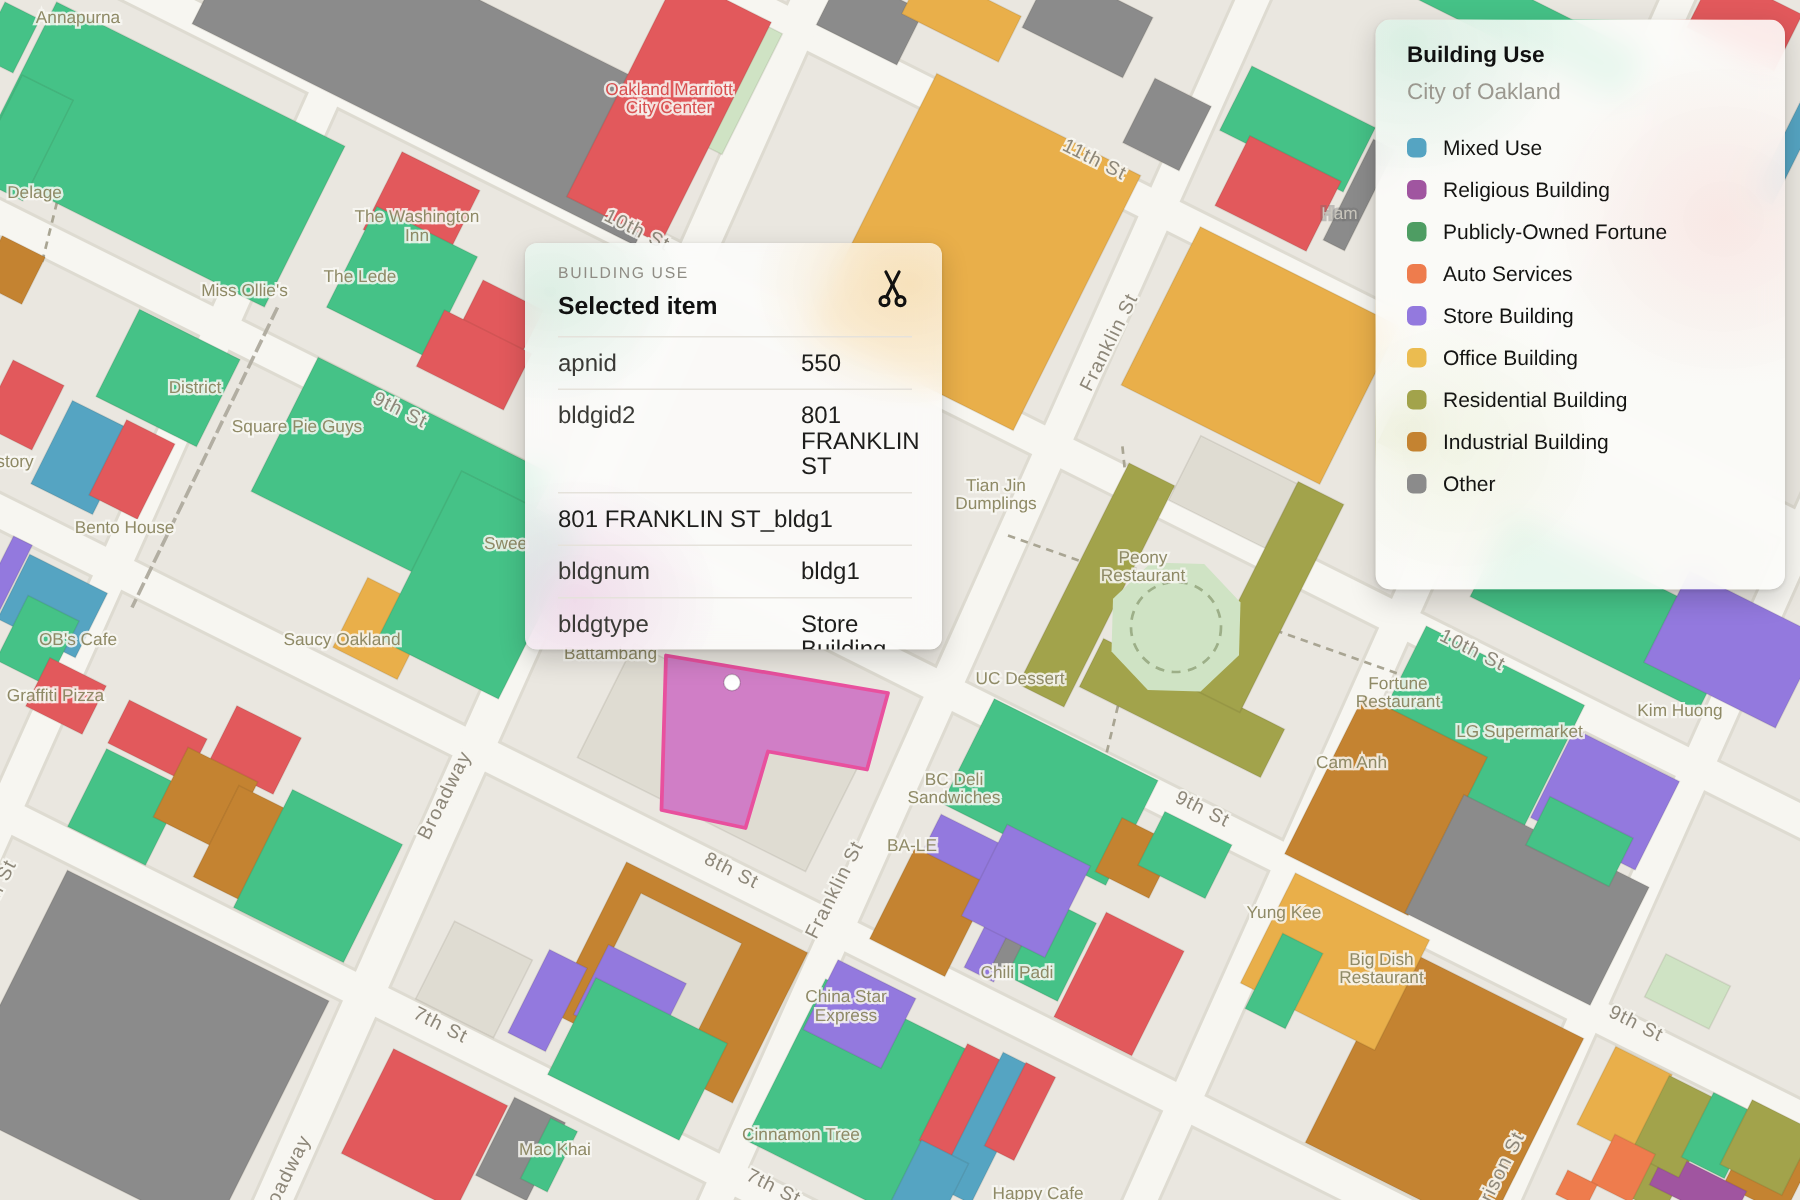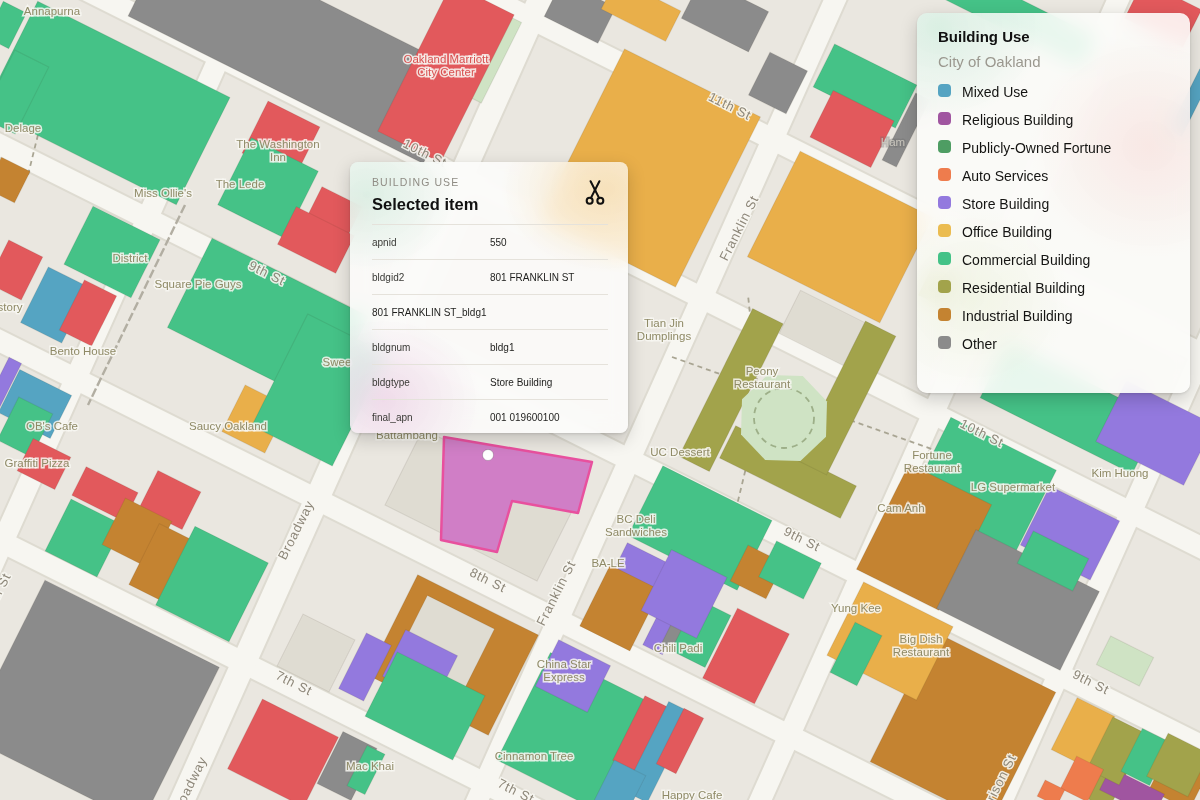--- a/index.html
+++ b/index.html
@@ -30,29 +30,29 @@
       radial-gradient(160px 150px at 85% 35%,rgba(235,150,140,.18),rgba(255,255,255,0) 75%),
       radial-gradient(140px 130px at 20% 75%,rgba(190,210,130,.16),rgba(255,255,255,0) 70%),
       rgba(252,252,250,.90);}
 
   .popup-inner{padding:14px 20px 0 22px;}
   .popup-eyebrow{font-size:10.5px;letter-spacing:1.1px;color:#8F8C84;font-weight:400;}
   .popup-titlebar{display:flex;align-items:flex-start;justify-content:space-between;}
   .popup-title{font-size:16.5px;font-weight:700;margin-top:7px;color:#111;}
   .scissors-btn{background:none;border:none;padding:2px;margin:-2px -2px 0 0;cursor:pointer;line-height:0;}
   .rows{margin-top:10px;}
-  .row{display:flex;border-top:1px solid #E5E2DB;padding:9px 0 8px 0;font-size:10px;line-height:17px;}
+  .row{display:flex;border-top:1px solid #E5E2DB;padding:9px 0 8px 0;font-size:16px;line-height:17px;gap:44px;}
   .row .k{width:118px;flex:none;color:#3A3A36;}
   .row .v{flex:1;color:#1E1E1C;word-break:normal;}
 
   .legend-inner{padding:15px 20px 0 21px;}
   .legend-title{font-size:15px;font-weight:700;color:#111;}
   .legend-sub{font-size:15px;color:#9B988F;margin-top:8px;}
   .legend-items{list-style:none;margin:14px 0 0 0;padding:0;}
-  .legend-item{display:flex;height:28px;font-size:14px;color:#141412;}
+  .legend-item{display:flex;align-items:center;height:28px;font-size:14px;color:#141412;}
   .swatch{width:13px;height:13px;border-radius:4px;flex:none;margin-right:11px;}
 </style>
 </head>
 <body>
 
 <div id="stage">
   <svg id="map" width="1200" height="800" viewBox="0 0 1200 800">
       <rect x="0" y="0" width="1200" height="800" fill="#EAE7E0"></rect>
       <line x1="-150" y1="-322" x2="1350" y2="428" stroke="#DEDBD1" stroke-width="25" stroke-linecap="round"></line>
       <line x1="-150" y1="-128" x2="1350" y2="622" stroke="#DEDBD1" stroke-width="25" stroke-linecap="round"></line>
@@ -294,24 +294,20 @@
           </li>
           <li class="legend-item">
             <span class="swatch" style="background: rgb(147, 121, 222);"></span>
             <span>Store Building</span>
           </li>
           <li class="legend-item">
             <span class="swatch" style="background: rgb(235, 188, 80);"></span>
             <span>Office Building</span>
           </li>
           <li class="legend-item">
-            <span class="swatch" style="background: rgb(67, 194, 135);"></span>
-            <span>Commercial Building</span>
-          </li>
-          <li class="legend-item">
             <span class="swatch" style="background: rgb(162, 163, 75);"></span>
             <span>Residential Building</span>
           </li>
           <li class="legend-item">
             <span class="swatch" style="background: rgb(196, 131, 49);"></span>
             <span>Industrial Building</span>
           </li>
           <li class="legend-item">
             <span class="swatch" style="background: rgb(139, 139, 139);"></span>
             <span>Other</span>

